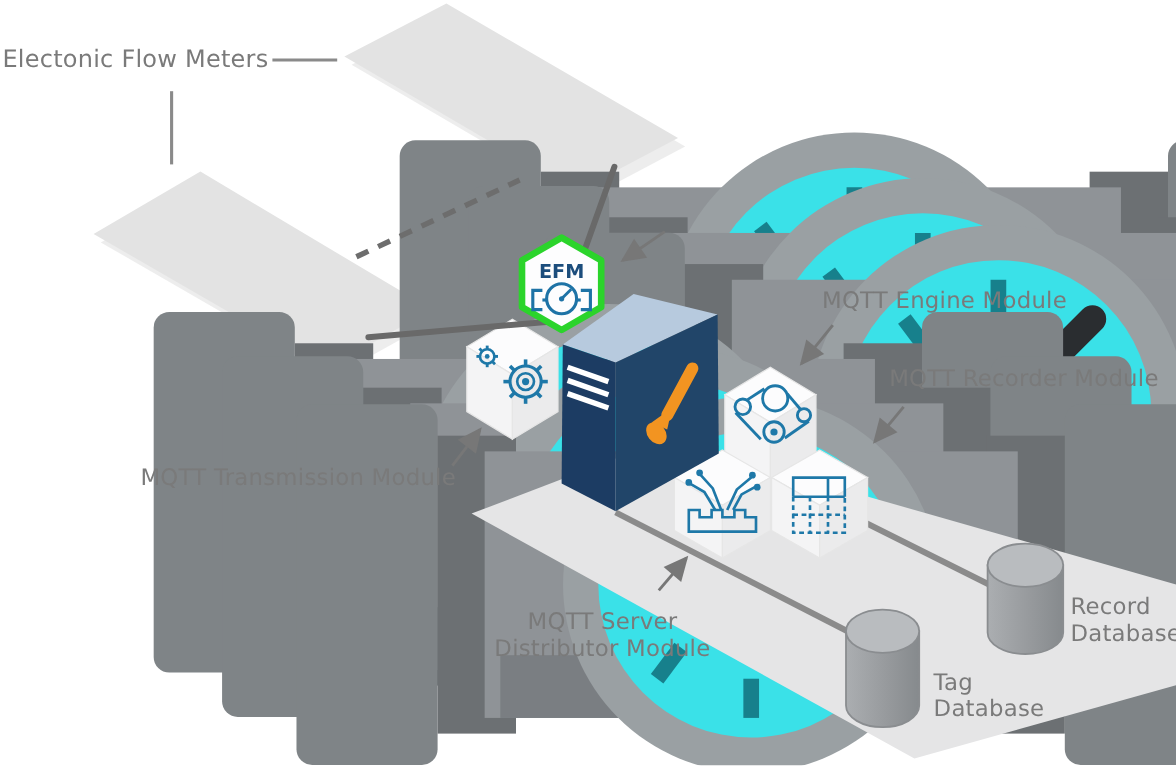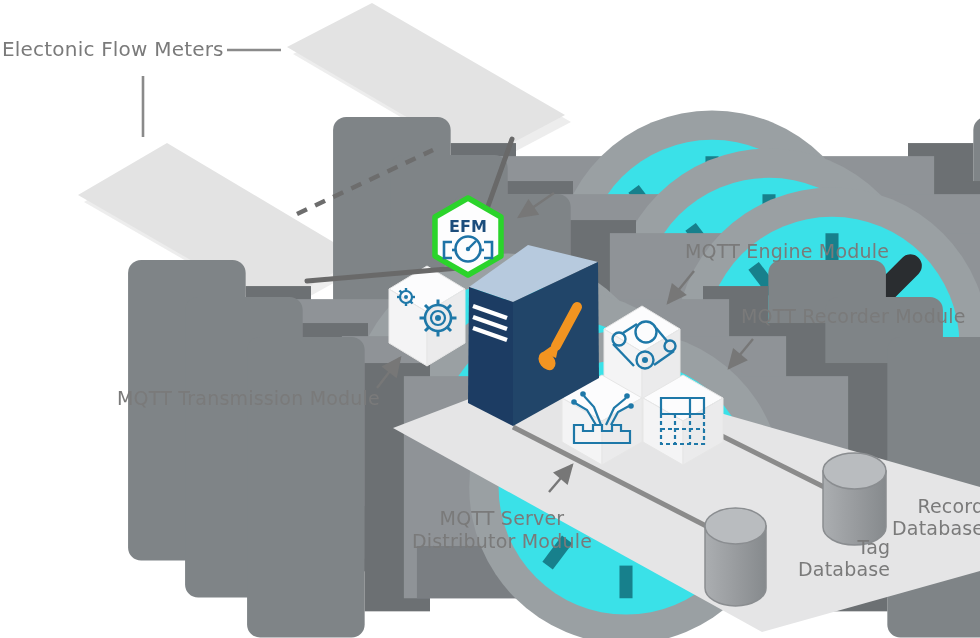--- a/index.html
+++ b/index.html
@@ -3,21 +3,21 @@
 <meta charset="utf-8">
 <style>
   html,body{margin:0;padding:0;background:#ffffff;}
   .stage{
     position:relative;width:980px;height:638px;background:#ffffff;overflow:hidden;
     font-family:"DejaVu Sans","Liberation Sans",sans-serif;
   }
   .stage svg{position:absolute;left:0;top:0;}
   .lbl{
     position:absolute;color:#7a7a7a;font-size:19px;line-height:23px;
-    white-space:nowrap;letter-spacing:.2px;text-align:right;
+    white-space:nowrap;letter-spacing:.2px;
   }
   .lbl.title{font-size:20px;}
   .lbl.center{text-align:center;white-space:normal;}
 </style>
 </head>
 <body>
 
 <div class="stage">
 
 <svg width="980" height="638" viewBox="0 0 980 638">
@@ -221,21 +221,21 @@
 
 <div class="lbl" style="left:741px;top:305px;">MQTT Recorder Module</div>
 
 <div class="lbl" style="left:117px;top:387px;">MQTT Transmission Module</div>
 
 <div class="lbl center" style="left:397px;top:507px;width:210px;">
   <div>MQTT Server</div>
   <div>Distributor Module</div>
 </div>
 
-<div class="lbl" style="left:778px;top:536px;line-height:22px;margin-left:20px;">
+<div class="lbl" style="left:778px;top:558px;line-height:22px;">
   <div>Tag</div>
   <div>Database</div>
 </div>
 
 <div class="lbl" style="left:892px;top:495px;line-height:22px;">
   <div>Record</div>
   <div>Database</div>
 </div>
 
 </div>

